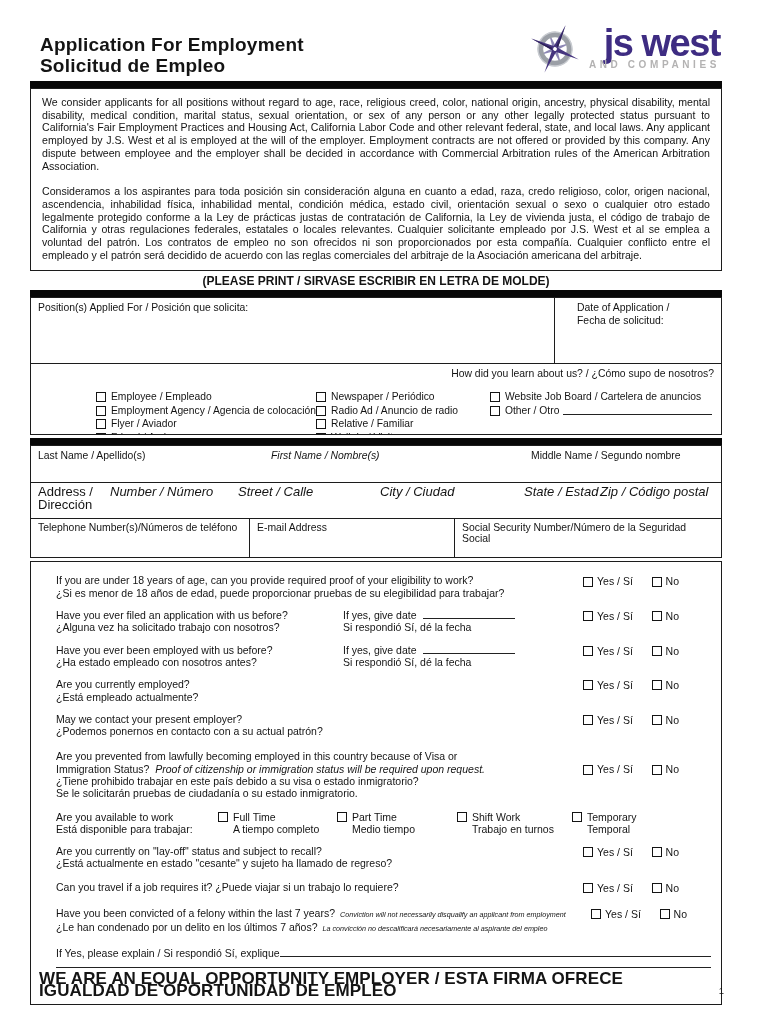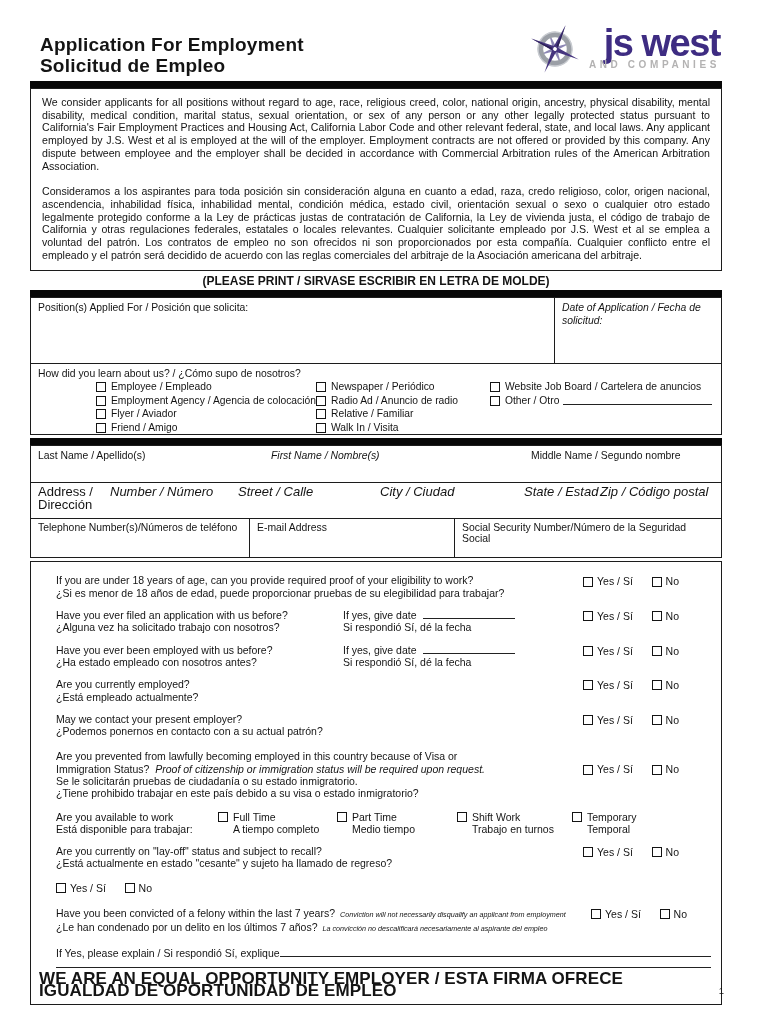--- a/index.html
+++ b/index.html
@@ -24,24 +24,24 @@
 
   
   .intro { padding:7px 11px 9px 11px; font-size:10.6px; line-height:12.7px; text-align:justify; }
   .intro .es { margin-top:13px; }
 
   .print-heading { text-align:center; font-weight:bold; font-size:12px; padding:3px 0 2px 0; }
 
   
   .pos-row { display:flex; height:66px; border-bottom:1.4px solid #1c1c1c; }
   .pos-cell { flex:1; padding:4px 7px; font-size:10.4px; }
-  .date-cell { width:167px; border-left:1.4px solid #1c1c1c; padding:4px 7px; font-size:10.4px; line-height:12.5px;font-style:italic; }
+  .date-cell { width:167px; border-left:1.4px solid #1c1c1c; padding:4px 22px; font-size:10.4px; line-height:12.5px; }
 
   .learn-row { padding:4px 7px 4px 7px; height:70px; overflow:hidden; }
-  .learn-q { font-size:10.4px; margin-bottom:2px; }
+  .learn-q { font-size:10.4px; margin-bottom:12px;text-align:right; }
   .cb-grid { display:flex; padding-left:58px; }
   .col { display:flex; flex-direction:column; gap:1.5px; font-size:10.3px; line-height:12px; }
   .col1 { width:220px; } .col2 { width:174px; } .col3 { flex:1; }
   .ci { display:flex; align-items:center; gap:5px; }
   .cb { width:10px; height:10px; border:1.3px solid #141414; background:#fff; display:inline-block; flex:none; }
   .fill { display:inline-block; border-bottom:1.1px solid #222; height:10px; }
   .other-wrap { display:flex; flex:1; }
   .other-wrap .fill { flex:1; margin-left:4px; margin-right:2px; }
 
   
@@ -322,22 +322,22 @@
               <span class="cb"></span>
               <span>No</span>
             </span>
         </span>
       </div>
 
       <div class="qrow row-visa">
         <div class="qtext">
           <div>Are you prevented from lawfully becoming employed in this country because of Visa or</div>
           <div><span>Immigration Status?</span>&nbsp;&nbsp;<span class="it">Proof of citizenship or immigration status will be required upon request.</span></div>
+          <div>¿Tiene prohibido trabajar en este país debido a su visa o estado inmigratorio?</div>
           <div>Se le solicitarán pruebas de ciudadanía o su estado inmigratorio.</div>
-          <div>¿Tiene prohibido trabajar en este país debido a su visa o estado inmigratorio?</div>
         </div>
         <span class="yn">
           <span class="opt">
               <span class="cb"></span>
               <span>Yes / Sí</span>
             </span>
           <span class="opt">
               <span class="cb"></span>
               <span>No</span>
             </span>
@@ -391,20 +391,23 @@
               <span>Yes / Sí</span>
             </span>
           <span class="opt">
               <span class="cb"></span>
               <span>No</span>
             </span>
         </span>
       </div>
 
       <div class="qrow row-travel">
+        <div class="qtext">
+          <div>Can you travel if a job requires it? ¿Puede viajar si un trabajo lo requiere?</div>
+        </div>
         <span class="yn">
           <span class="opt">
               <span class="cb"></span>
               <span>Yes / Sí</span>
             </span>
           <span class="opt">
               <span class="cb"></span>
               <span>No</span>
             </span>
         </span>

